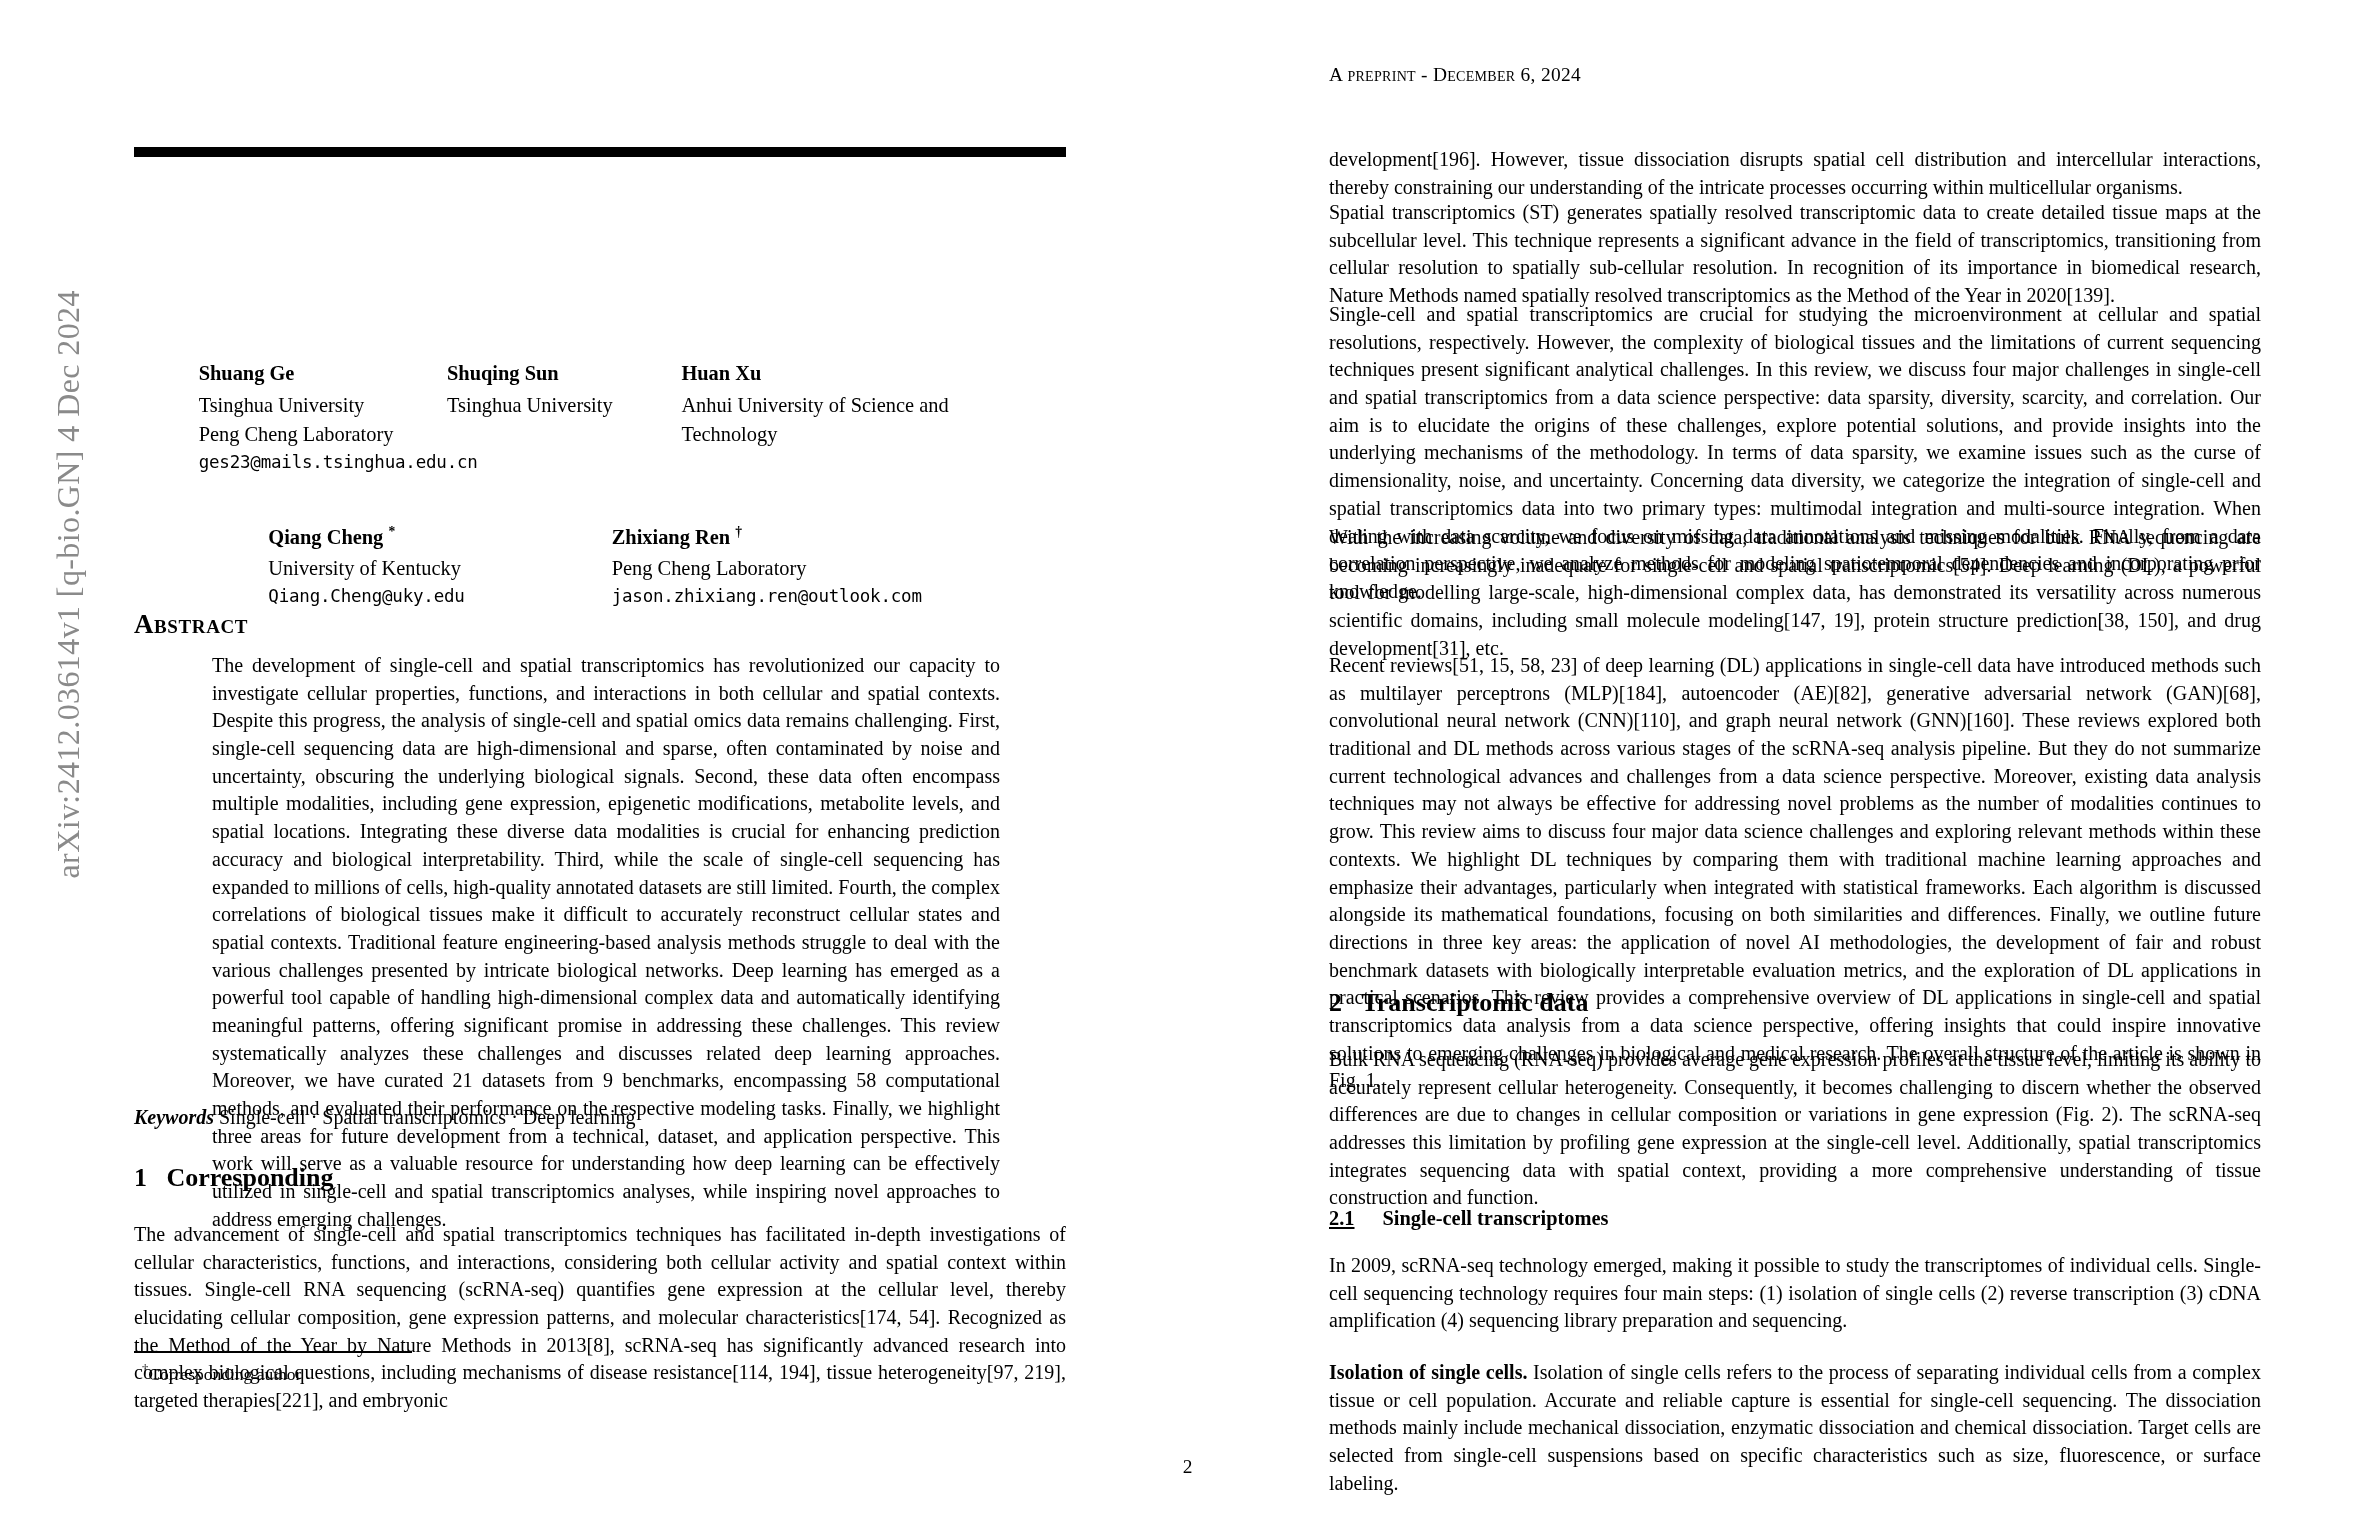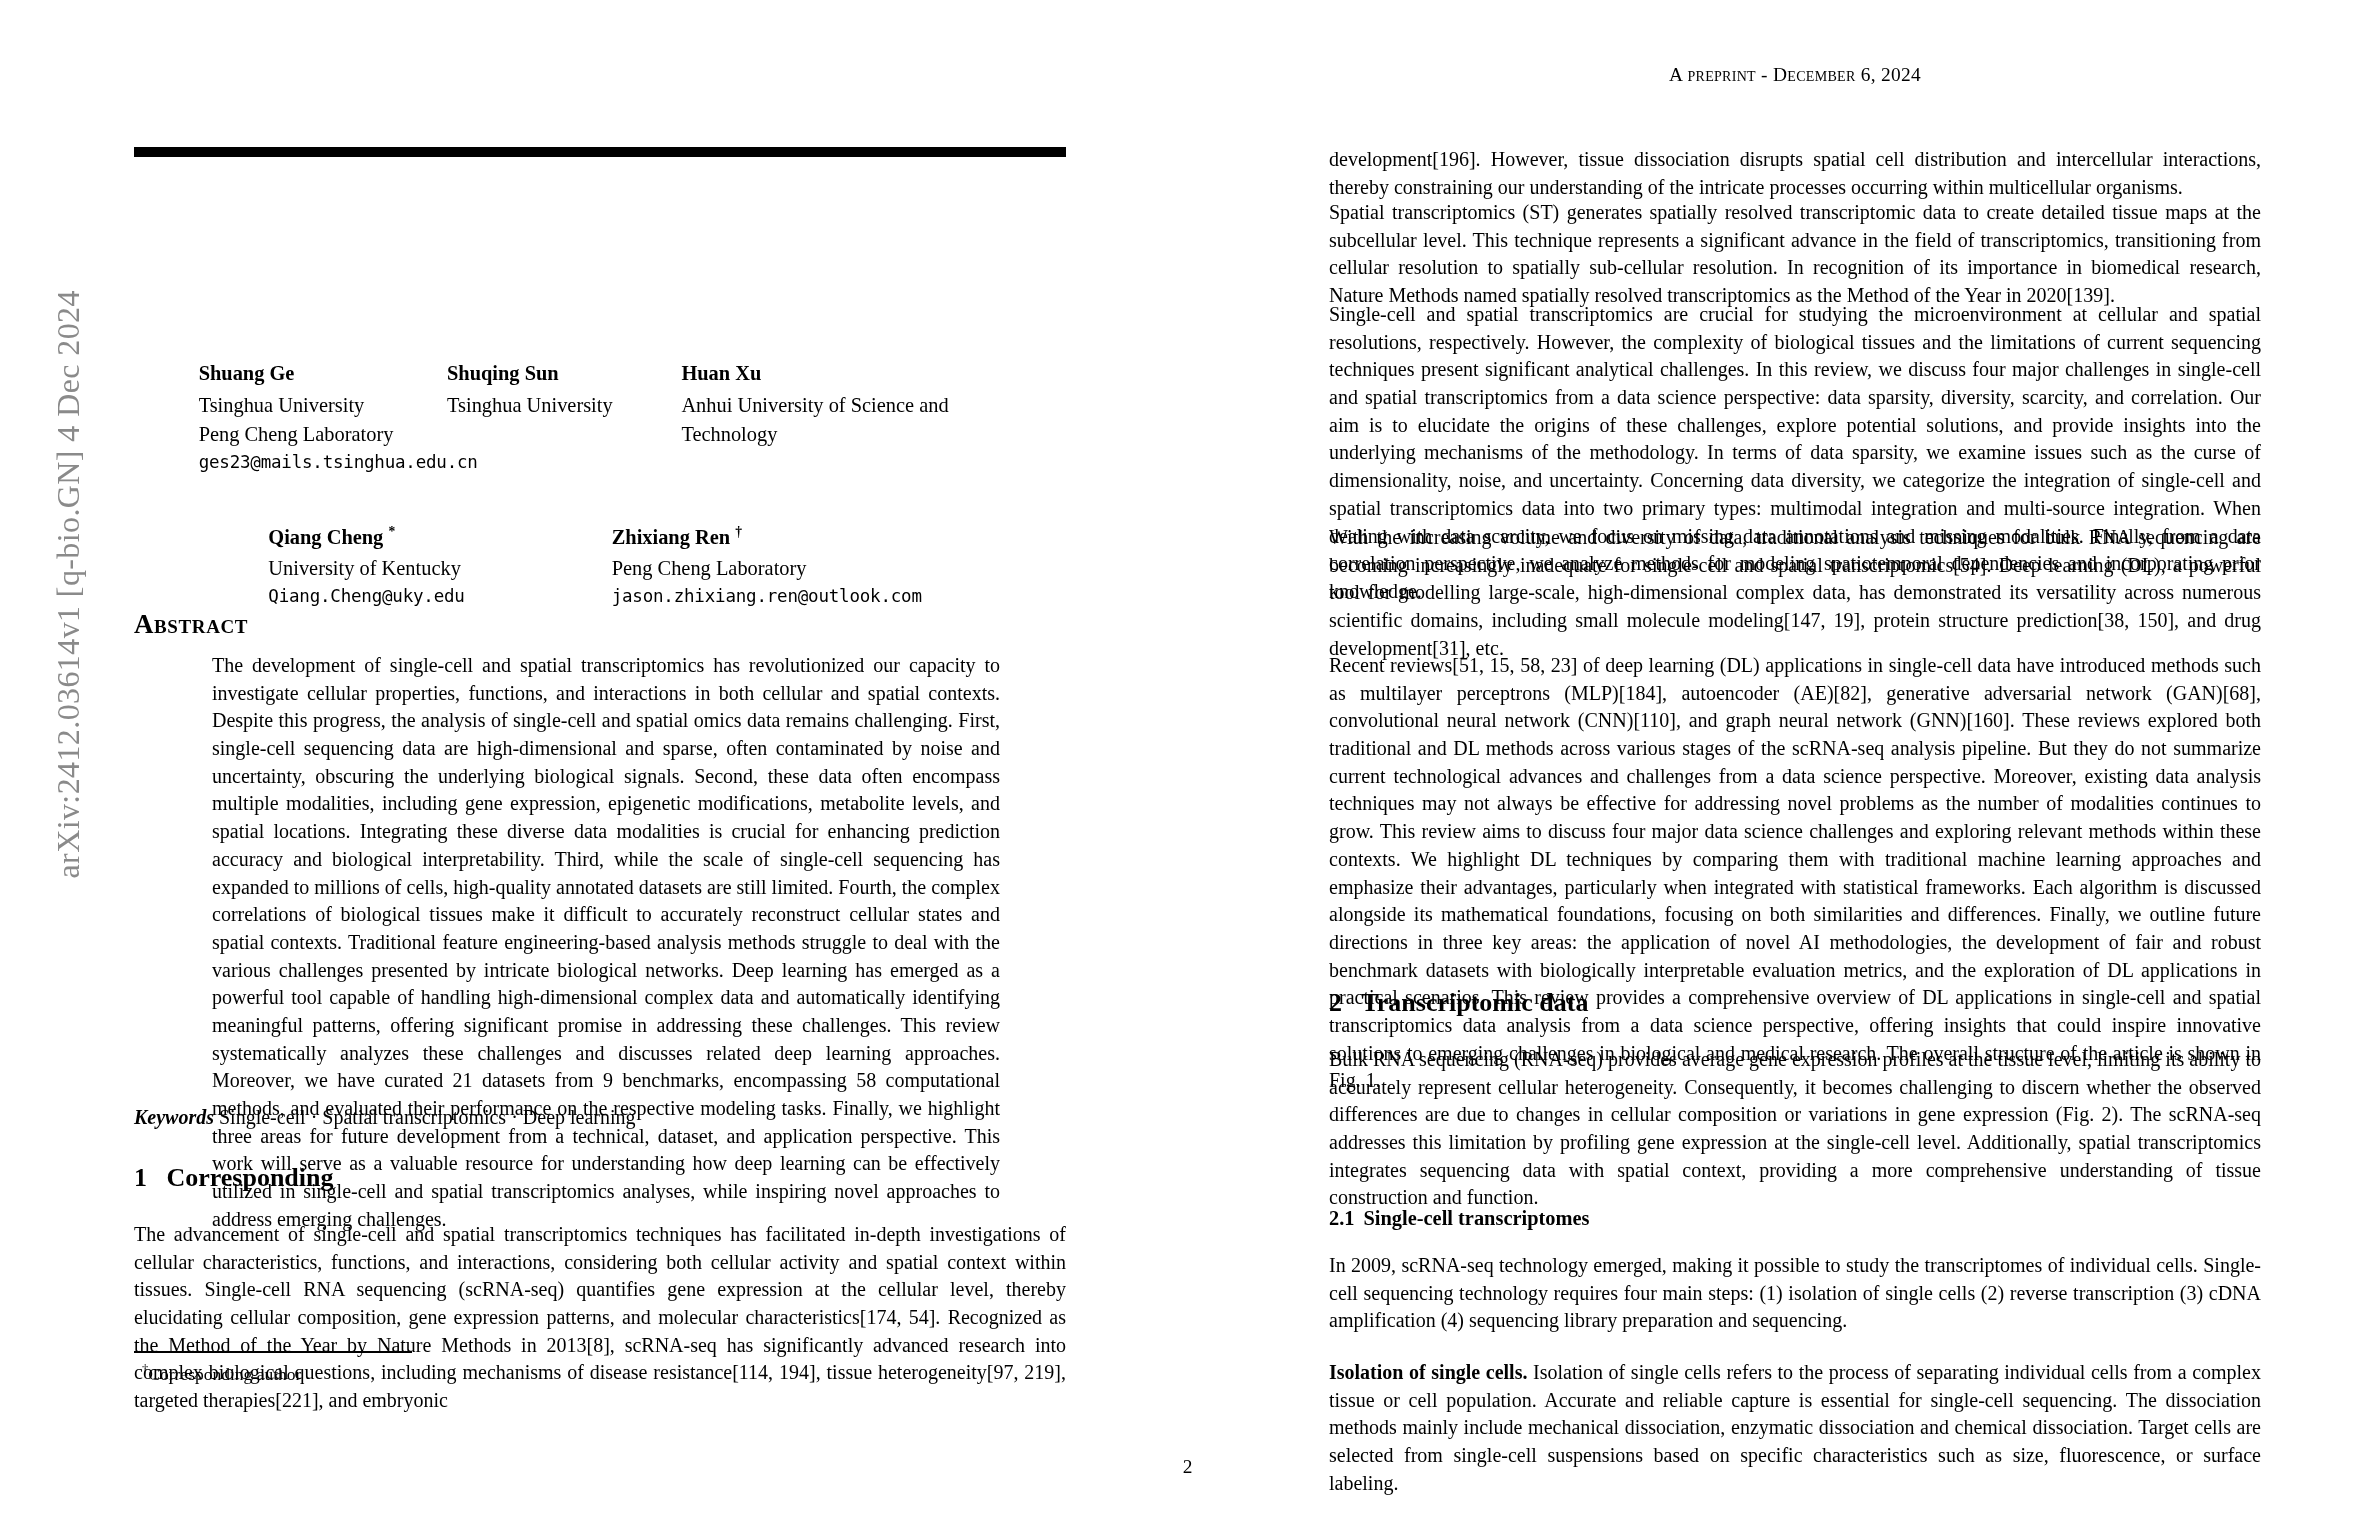--- a/index.html
+++ b/index.html
@@ -49,21 +49,21 @@
     width: 2375px;
     height: 1537px;
   }
 
   
   #running-header {
     position: absolute;
     left: 1329px;
     top: 64px;
     width: 932px;
-    text-align: center;
+    text-align: left;
     font-size: 19.4px;
     font-variant: small-caps;
     letter-spacing: 0.3px;
   }
 
   
   #title-block {
     position: absolute;
     left: 134px;
     top: 147px;
@@ -215,21 +215,21 @@
     text-align: justify;
   }
   .rc-heading {
     position: absolute;
     left: 1329px;
     font-weight: bold;
   }
   .rc-h1 { font-size: 26px; }
   .rc-h1 .num { margin-right: 19.4px; }
   .rc-h2 { font-size: 20.4px; }
-  .rc-h2 .num { margin-right: 9px; }
+  .rc-h2 .num { margin-right: 28px; text-decoration: underline; }
   .run-in { font-weight: bold; }
 
   #page-number {
     position: absolute;
     left: 0;
     top: 1456px;
     width: 2375px;
     text-align: center;
     font-size: 19.4px;
   }

